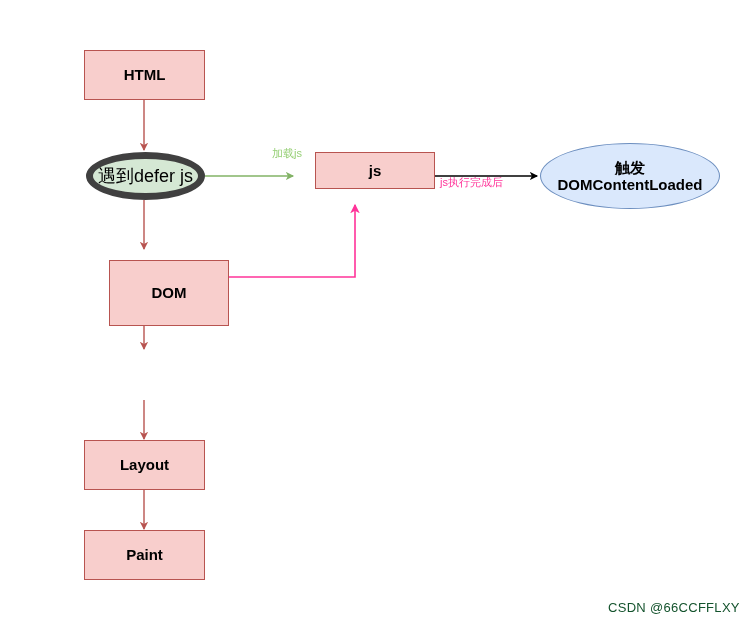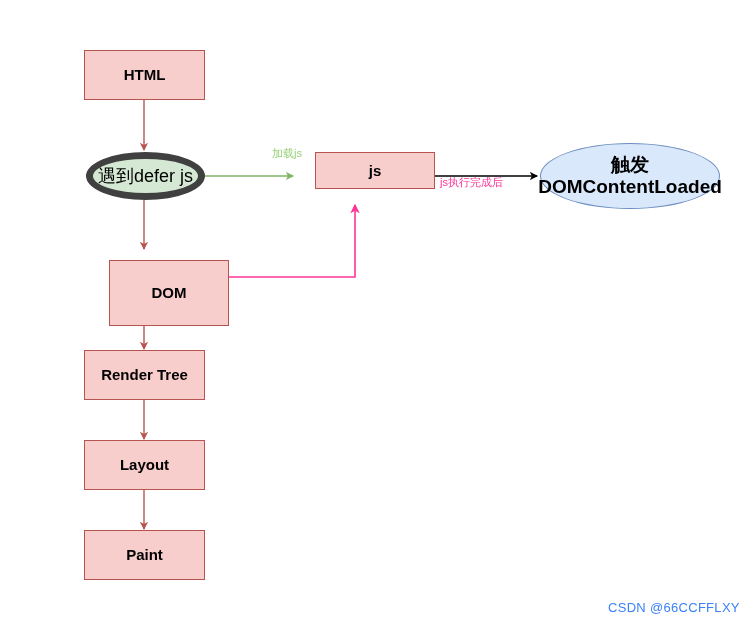--- a/index.html
+++ b/index.html
@@ -37,34 +37,34 @@
     background: #d5e8d4;
     border: 7px solid #404040;
     border-radius: 50%;
     font-size: 18px;
     font-weight: normal;
   }
   .ellipse-blue {
     background: #dae8fc;
     border: 1px solid #6c8ebf;
     border-radius: 50%;
-    font-size: 19px;
+    font-size: 15px;
   }
   .edge-label {
     position: absolute;
     font-size: 11px;
     white-space: nowrap;
     line-height: 1.45;
   }
   .label-green { color: #97d077; margin-left: 44px; }
   .label-magenta { color: #ff3399; margin-top: 20px; }
   .watermark {
     position: absolute;
     font-size: 13px;
-    color: #3b82f6;
+    color: #14532d;
     white-space: nowrap;
     letter-spacing: 0.3px;
   }
   svg.edges {
     position: absolute;
     left: 0;
     top: 0;
     width: 752px;
     height: 624px;
     pointer-events: none;
@@ -122,23 +122,20 @@
 
   <div class="node ellipse-blue" style="left:540px; top:143px; width:180px; height:66px; flex-direction:column;">
     <span>触发</span>
     <span>DOMContentLoaded</span>
   </div>
 
   <div class="node box" style="left:85px; top:260px; width:120px; height:66px;margin-left:24px;">
     <span>DOM</span>
   </div>
 
-  <div class="node box" style="left:84px; top:350px; width:121px; height:50px;">
-    <span>Render Tree</span>
-  </div>
 
   <div class="node box" style="left:84px; top:530px; width:121px; height:50px;">
     <span>Paint</span>
   </div>
 
   <div class="node box" style="left:84px; top:440px; width:121px; height:50px;">
     <span>Layout</span>
   </div>
 
   <div class="edge-label label-green" style="left:228px; top:146px;">

